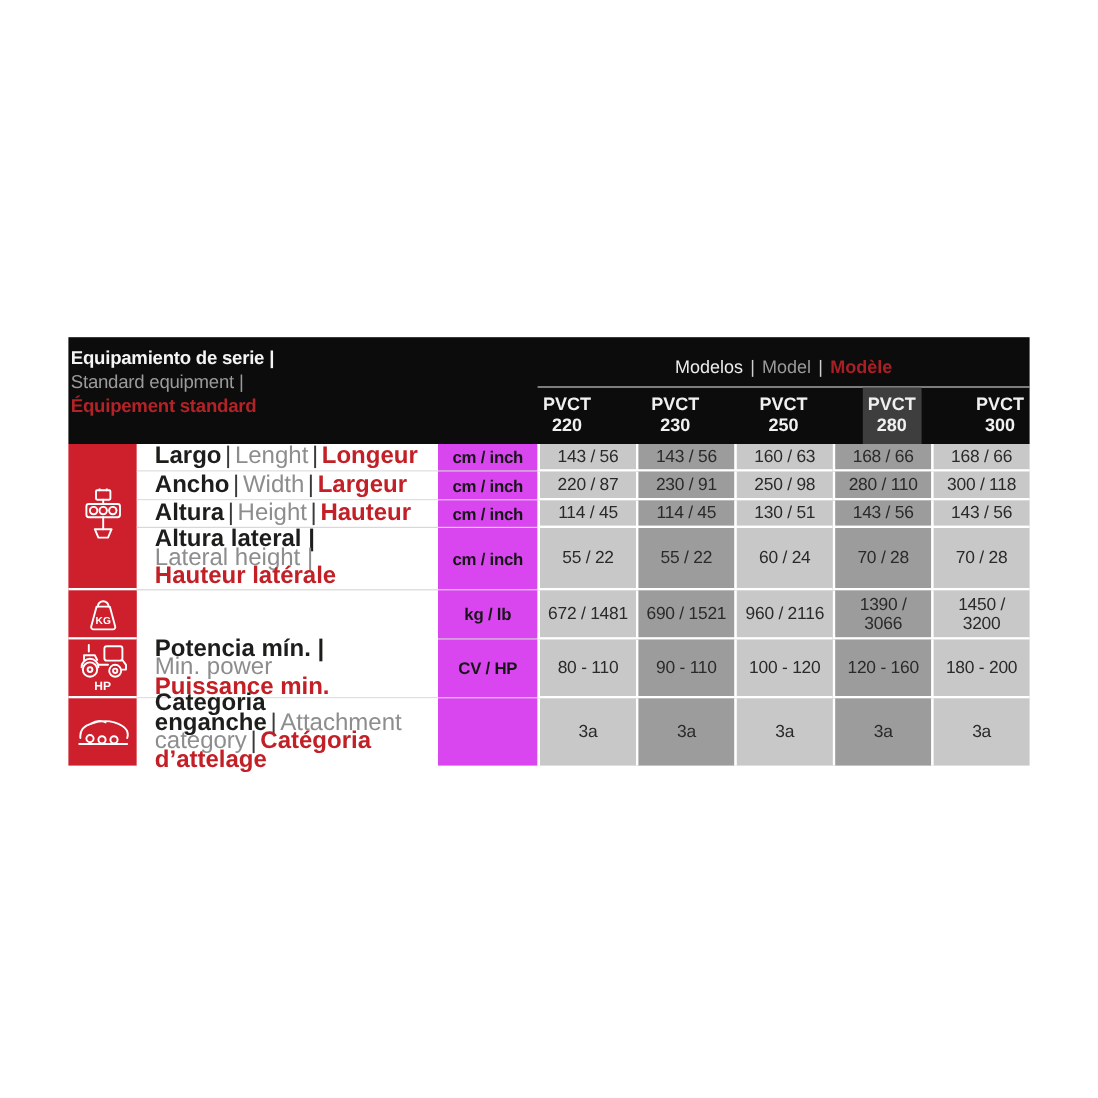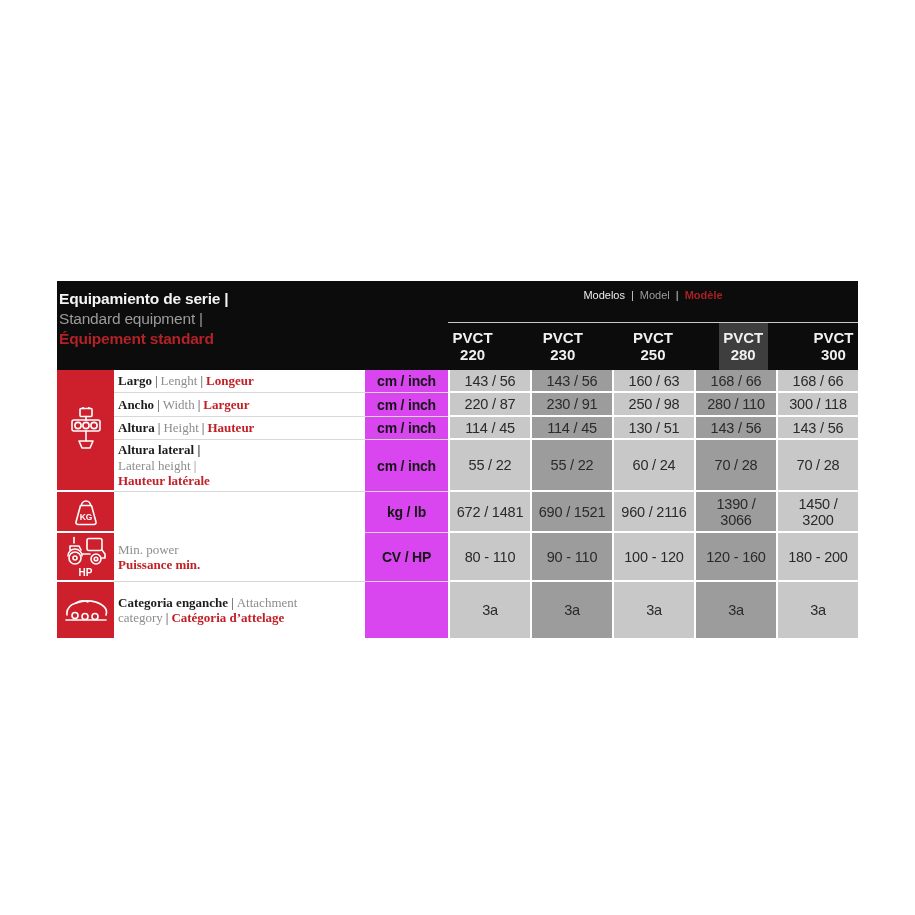--- a/index.html
+++ b/index.html
@@ -6,39 +6,39 @@
   .page{position:relative;width:915px;height:915px;background:#fff;overflow:hidden;
         font-family:"Liberation Sans",sans-serif;}
   .spec{position:absolute;left:57px;top:281px;width:801px;height:357px;}
 
   
   .thead{position:relative;height:89px;background:#0c0c0c;}
   .htitle{position:absolute;left:2px;top:8px;line-height:20px;font-size:15.5px;letter-spacing:-0.2px;}
   .t-es{color:#f4f4f4;font-weight:700;}
   .t-en{color:#9b9b9b;font-weight:400;}
   .t-fr{color:#b22227;font-weight:700;}
-  .models-title{position:absolute;left:391px;width:410px;top:4px;text-align:center;
-                font-size:11px;line-height:20px;}
+  .models-title{position:absolute;left:391px;width:410px;top:16px;text-align:center;
+                font-size:15px;line-height:20px;}
   .mt-es{color:#ececec;}
   .mt-en{color:#9a9a9a;}
   .mt-fr{color:#a82026;font-weight:700;}
   .pipe-w{color:#cfcfcf;margin:0 6px;}
   .underline{position:absolute;left:391px;right:0;top:41px;height:1px;background:#c9c9c9;}
   .models-row{position:absolute;left:391px;top:42px;width:410px;height:47px;display:flex;gap:41px;}
   .mcell{width:82px;box-sizing:border-box;text-align:center;color:#f0f0f0;font-size:15px;
          font-weight:600;line-height:17px;padding-top:6px;}
   .mcell.dark{background:#3e3e3e;}
 
   
   .tbody{display:grid;grid-template-columns:57px 251px 83px repeat(5,82px);
          grid-template-rows:23px 24px 23px 52px 41px 49px 56px;}
   .redcell{background:#ce1f2d;border-bottom:2px solid #fff;display:flex;flex-direction:column;
            align-items:center;justify-content:center;}
   .lbl{background:#fff;border-bottom:1px solid #d8d8d8;display:flex;flex-direction:column;
-       justify-content:center;padding-left:4px;box-sizing:border-box;font-size:13px;line-height:15.5px;font-family:Liberation Serif, serif;}
+       justify-content:center;padding-left:15px;box-sizing:border-box;font-size:20px;line-height:15.5px;}
   .unit{background:#d946ef;border-bottom:1px solid #d8d8d8;display:flex;align-items:center;
         justify-content:center;font-weight:700;font-size:14px;color:#161616;letter-spacing:-0.2px;}
   .val{display:flex;align-items:center;justify-content:center;font-size:14.5px;font-weight:500;
        color:#2a2a2a;border-left:2px solid #fff;border-bottom:2px solid #fff;
        white-space:pre-line;text-align:center;line-height:16px;letter-spacing:-0.2px;}
   .cA{background:#c8c8c8;}
   .cB{background:#9c9c9c;}
   .nb{border-bottom:none !important;}
 
   .b{color:#1d1d1b;font-weight:700;}
@@ -186,20 +186,21 @@
       <div class="unit" style="grid-area:5/3">kg / lb</div>
       <div class="val cA" style="grid-area:5/4">672 / 1481</div>
       <div class="val cB" style="grid-area:5/5">690 / 1521</div>
       <div class="val cA" style="grid-area:5/6">960 / 2116</div>
       <div class="val cB" style="grid-area:5/7">1390 /
 3066</div>
       <div class="val cA" style="grid-area:5/8">1450 /
 3200</div>
 
       <div class="lbl" style="grid-area:6/2">
+        <span class="b wraplbl">Potencia mín. |</span>
         <span class="g wraplbl">Min. power</span>
         <span class="r wraplbl">Puissance min.</span>
       </div>
       <div class="unit" style="grid-area:6/3">CV / HP</div>
       <div class="val cA" style="grid-area:6/4">80 - 110</div>
       <div class="val cB" style="grid-area:6/5">90 - 110</div>
       <div class="val cA" style="grid-area:6/6">100 - 120</div>
       <div class="val cB" style="grid-area:6/7">120 - 160</div>
       <div class="val cA" style="grid-area:6/8">180 - 200</div>
 

